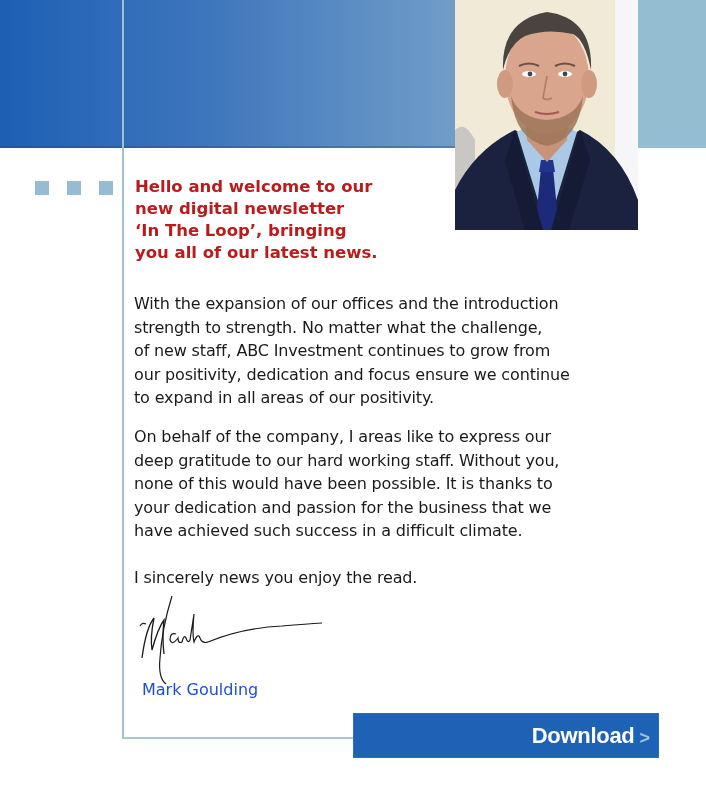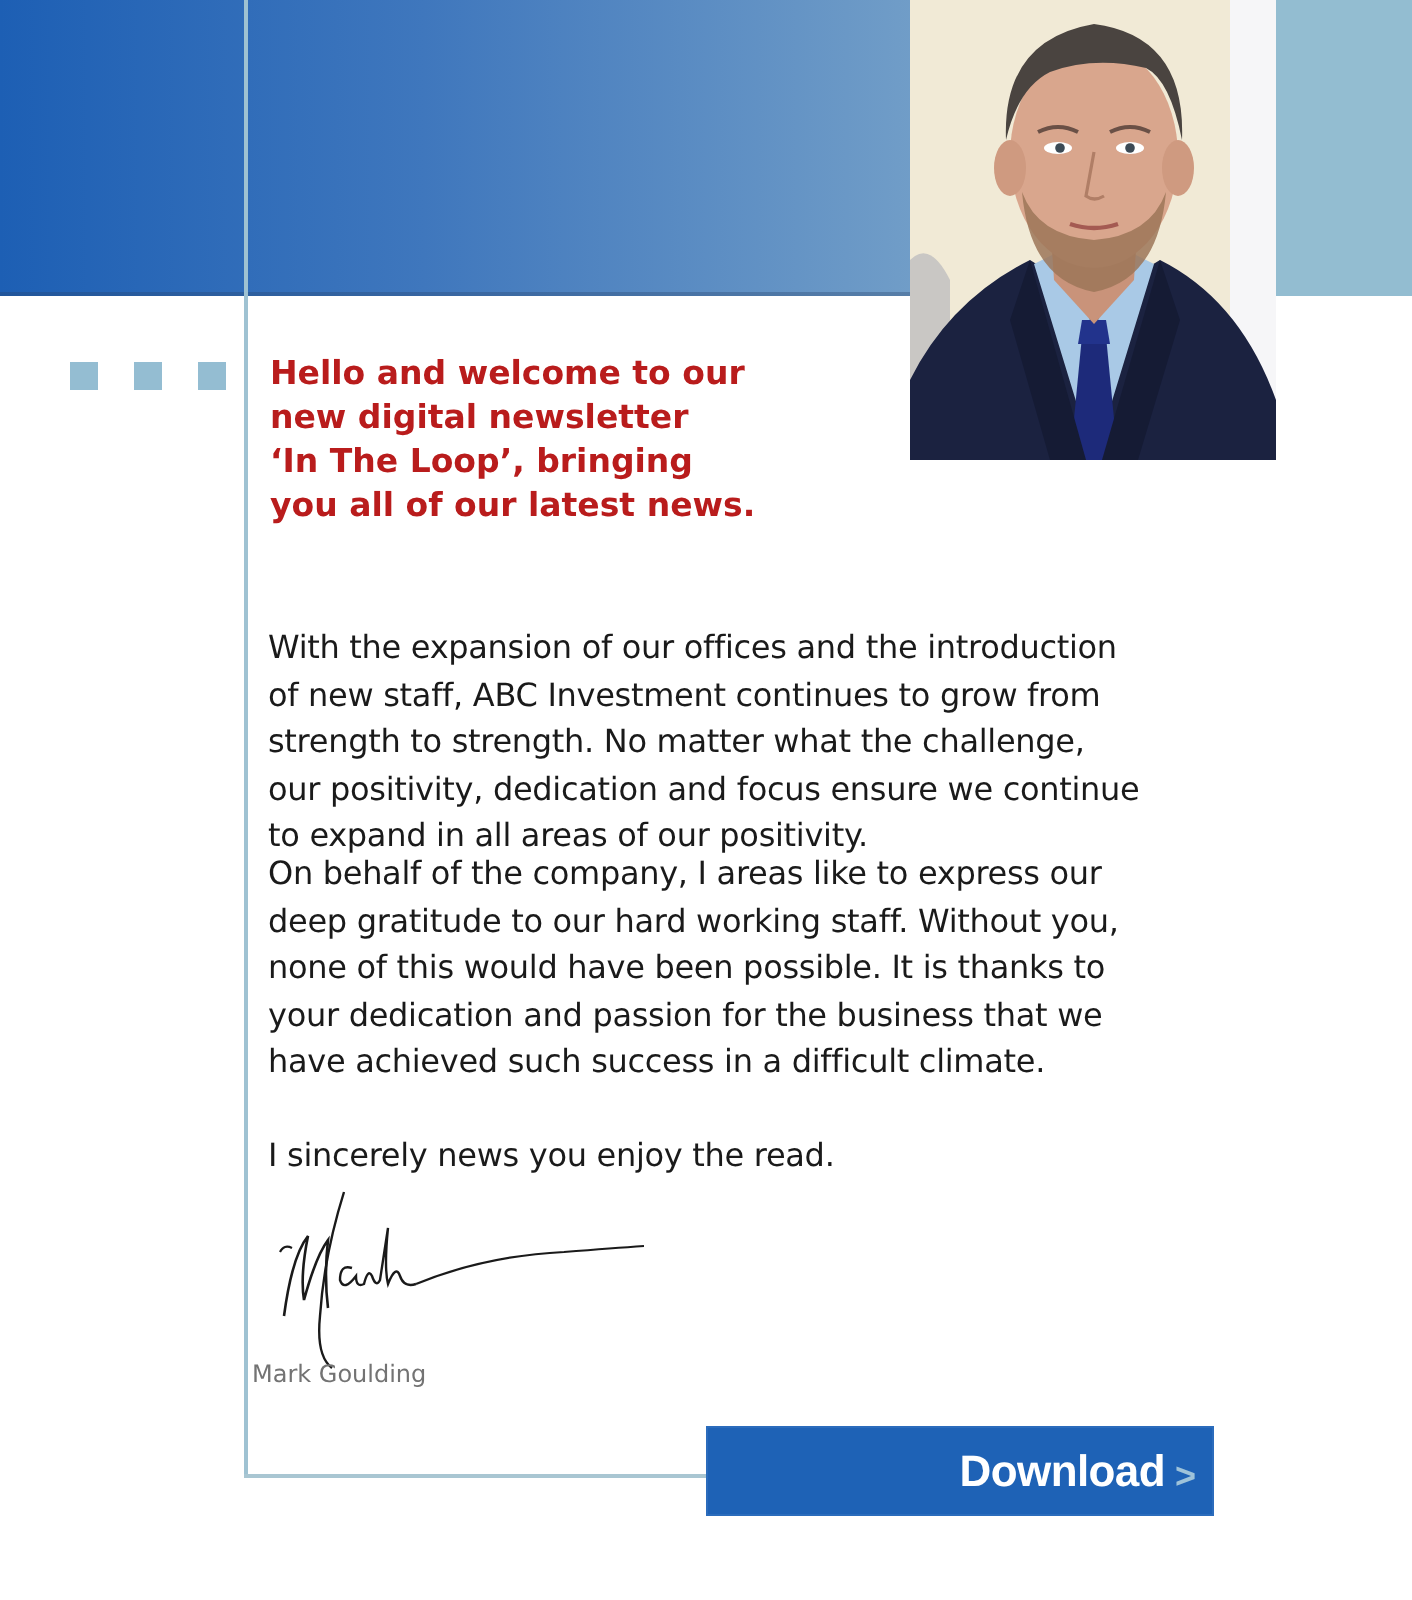--- a/index.html
+++ b/index.html
@@ -40,34 +40,34 @@
       position: absolute; left: 135px; top: 176px; width: 310px;
       font-family: "DejaVu Sans", sans-serif; font-weight: bold;
       font-size: 16.5px; line-height: 22px; color: #b91c1c;
     }
 
     .body-text {
       position: absolute; left: 134px; width: 540px;
       font-family: "DejaVu Sans", sans-serif; font-size: 16px; line-height: 23.5px; color: #1a1a1a;
       letter-spacing: -0.15px;
     }
-    .p1 { top: 292px; margin-top: 20px; }
+    .p1 { top: 292px; }
     .p2 { top: 425px; }
     .p3 { top: 566px; }
 
     .signature {
       position: absolute; left: 132px; top: 588px; width: 200px; height: 100px;
     }
     .signer {
-      position: absolute; left: 126px; top: 680px;
-      font-family: "DejaVu Sans", sans-serif; font-size: 12px; color: #737373;
+      position: absolute; left: 142px; top: 680px;
+      font-family: "DejaVu Sans", sans-serif; font-size: 16px; color: #1d4ed8;
     }
 
     .download-btn {
-      position: absolute; left: 353px; top: 713px; width: 254px; height: 45px;
+      position: absolute; left: 353px; top: 713px; width: 306px; height: 45px;
       background: #1e62b6; border: 1px solid #2b6cbc;
       display: flex; align-items: center; justify-content: flex-end; padding-right: 8px;
       cursor: pointer; text-decoration: none;
     }
     .download-label {
       font-family: "Liberation Sans", sans-serif; font-weight: bold; font-size: 22px; color: #ffffff;
       letter-spacing: -0.3px;
     }
     .chevron-icon {
       margin-left: 5px; margin-top: 6px; font-family: "Liberation Sans", sans-serif;
@@ -133,22 +133,22 @@
 
 <div class="intro">
   <div>Hello and welcome to our</div>
   <div>new digital newsletter</div>
   <div>‘In The Loop’, bringing</div>
   <div>you all of our latest news.</div>
 </div>
 
 <div class="body-text p1">
   <div>With the expansion of our offices and the introduction</div>
+  <div>strength to strength. No matter what the challenge,</div>
   <div>of new staff, ABC Investment continues to grow from</div>
-  <div>strength to strength. No matter what the challenge,</div>
   <div>our positivity, dedication and focus ensure we continue</div>
   <div>to expand in all areas of our positivity.</div>
 </div>
 
 <div class="body-text p2">
   <div>On behalf of the company, I areas like to express our</div>
   <div>deep gratitude to our hard working staff. Without you,</div>
   <div>none of this would have been possible. It is thanks to</div>
   <div>your dedication and passion for the business that we</div>
   <div>have achieved such success in a difficult climate.</div>

